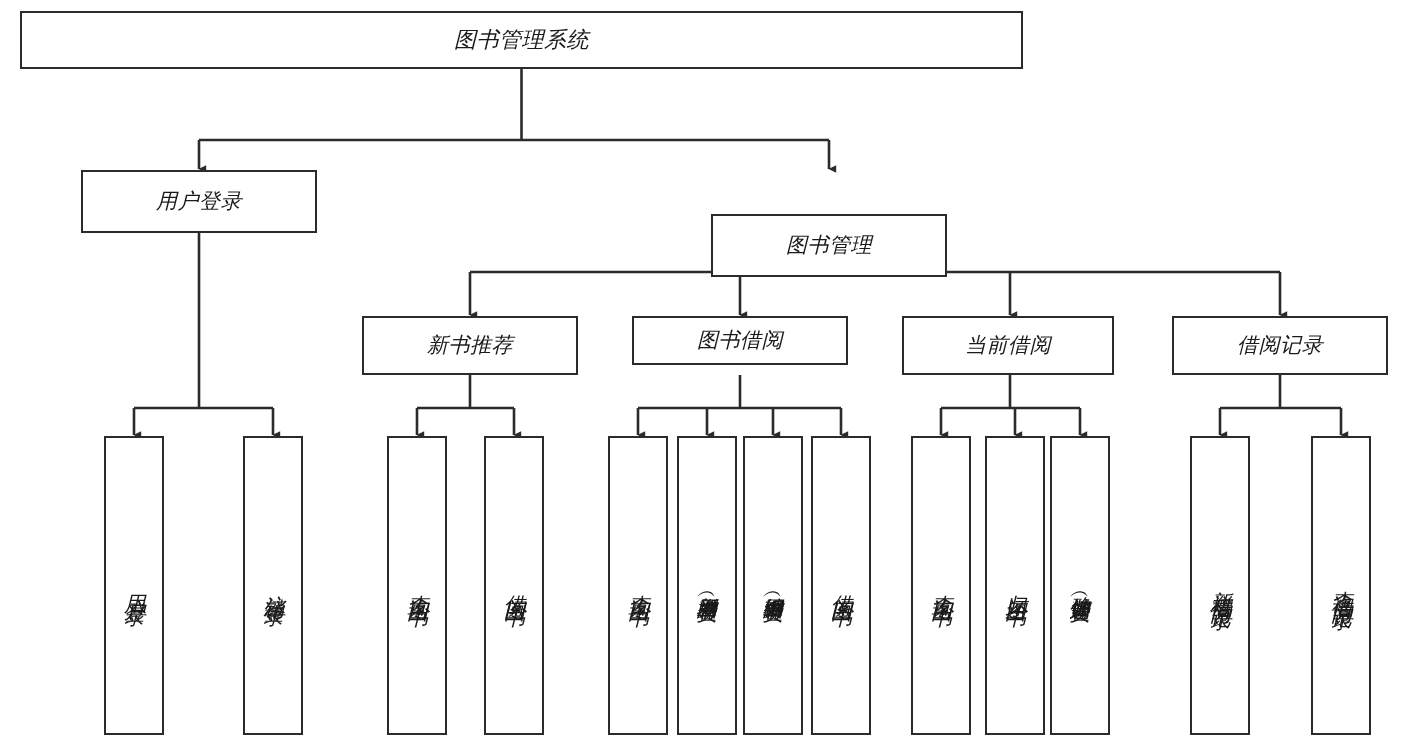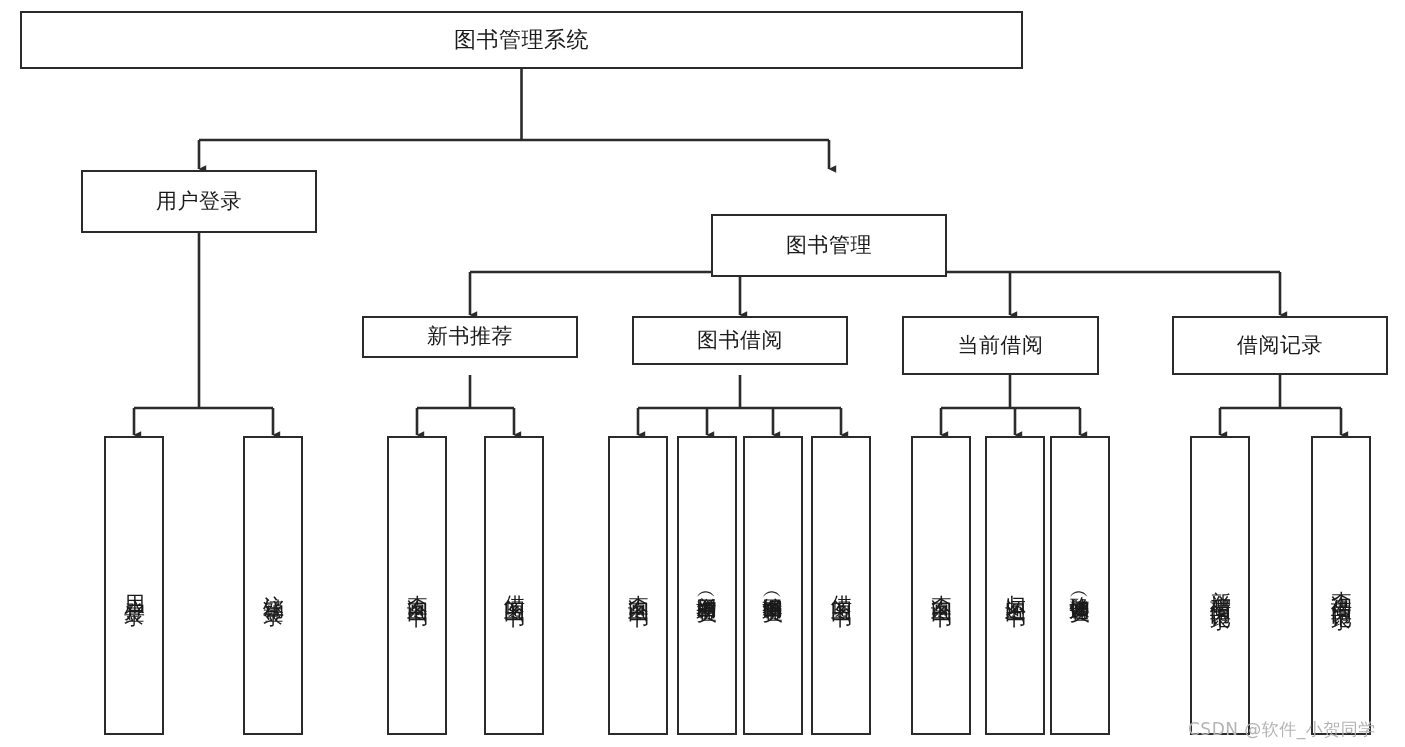--- a/index.html
+++ b/index.html
@@ -12,20 +12,21 @@
     width: 1405px;
     height: 747px;
     overflow: hidden;
     font-family: "DejaVu Sans", "Liberation Sans", sans-serif;
   }
   #diagram-root {
     position: relative;
     width: 1405px;
     height: 747px;
     background: #ffffff;
+    font-style: italic;
   }
   svg.edges {
     position: absolute;
     left: 0;
     top: 0;
     width: 1405px;
     height: 747px;
     pointer-events: none;
   }
   .node {
@@ -129,27 +130,27 @@
   <div id="node-layer">
       <div class="node horiz root" style="left: 20px; top: 11px; width: 1003px; height: 58px;">
         <span class="node-label">图书管理系统</span>
       </div>
       <div class="node horiz" style="left: 81px; top: 170px; width: 236px; height: 63px;">
         <span class="node-label">用户登录</span>
       </div>
       <div class="node horiz" style="left: 711px; top: 170px; width: 236px; height: 63px; margin-top: 44px;">
         <span class="node-label">图书管理</span>
       </div>
-      <div class="node horiz" style="left: 362px; top: 316px; width: 216px; height: 42px;">
+      <div class="node horiz" style="left: 362px; top: 316px; width: 216px; height: 59px;">
         <span class="node-label">新书推荐</span>
       </div>
       <div class="node horiz" style="left: 632px; top: 316px; width: 216px; height: 49px;">
         <span class="node-label">图书借阅</span>
       </div>
-      <div class="node horiz" style="left: 902px; top: 316px; width: 197px; height: 59px;">
+      <div class="node horiz" style="left: 902px; top: 316px; width: 212px; height: 59px;">
         <span class="node-label">当前借阅</span>
       </div>
       <div class="node horiz" style="left: 1172px; top: 316px; width: 216px; height: 59px;">
         <span class="node-label">借阅记录</span>
       </div>
       <div class="node vert" style="left: 104px; top: 436px; width: 60px; height: 299px;">
         <span class="node-label">用户登录</span>
       </div>
       <div class="node vert" style="left: 243px; top: 436px; width: 60px; height: 299px;">
         <span class="node-label">注销登录</span>
@@ -181,14 +182,13 @@
       <div class="node vert tight" style="left: 1050px; top: 436px; width: 60px; height: 299px;">
         <span class="node-label">确认归还（管理员）</span>
       </div>
       <div class="node vert" style="left: 1190px; top: 436px; width: 60px; height: 299px;">
         <span class="node-label">新增借阅记录</span>
       </div>
       <div class="node vert" style="left: 1311px; top: 436px; width: 60px; height: 299px;">
         <span class="node-label">查询借阅记录</span>
       </div>
     </div>
-  <div class="watermark" style="left: 1188px; top: 718px; color: rgb(180, 180, 180);">CSDN @软件_小贺同学</div>
 </div>
 
 </body></html>

